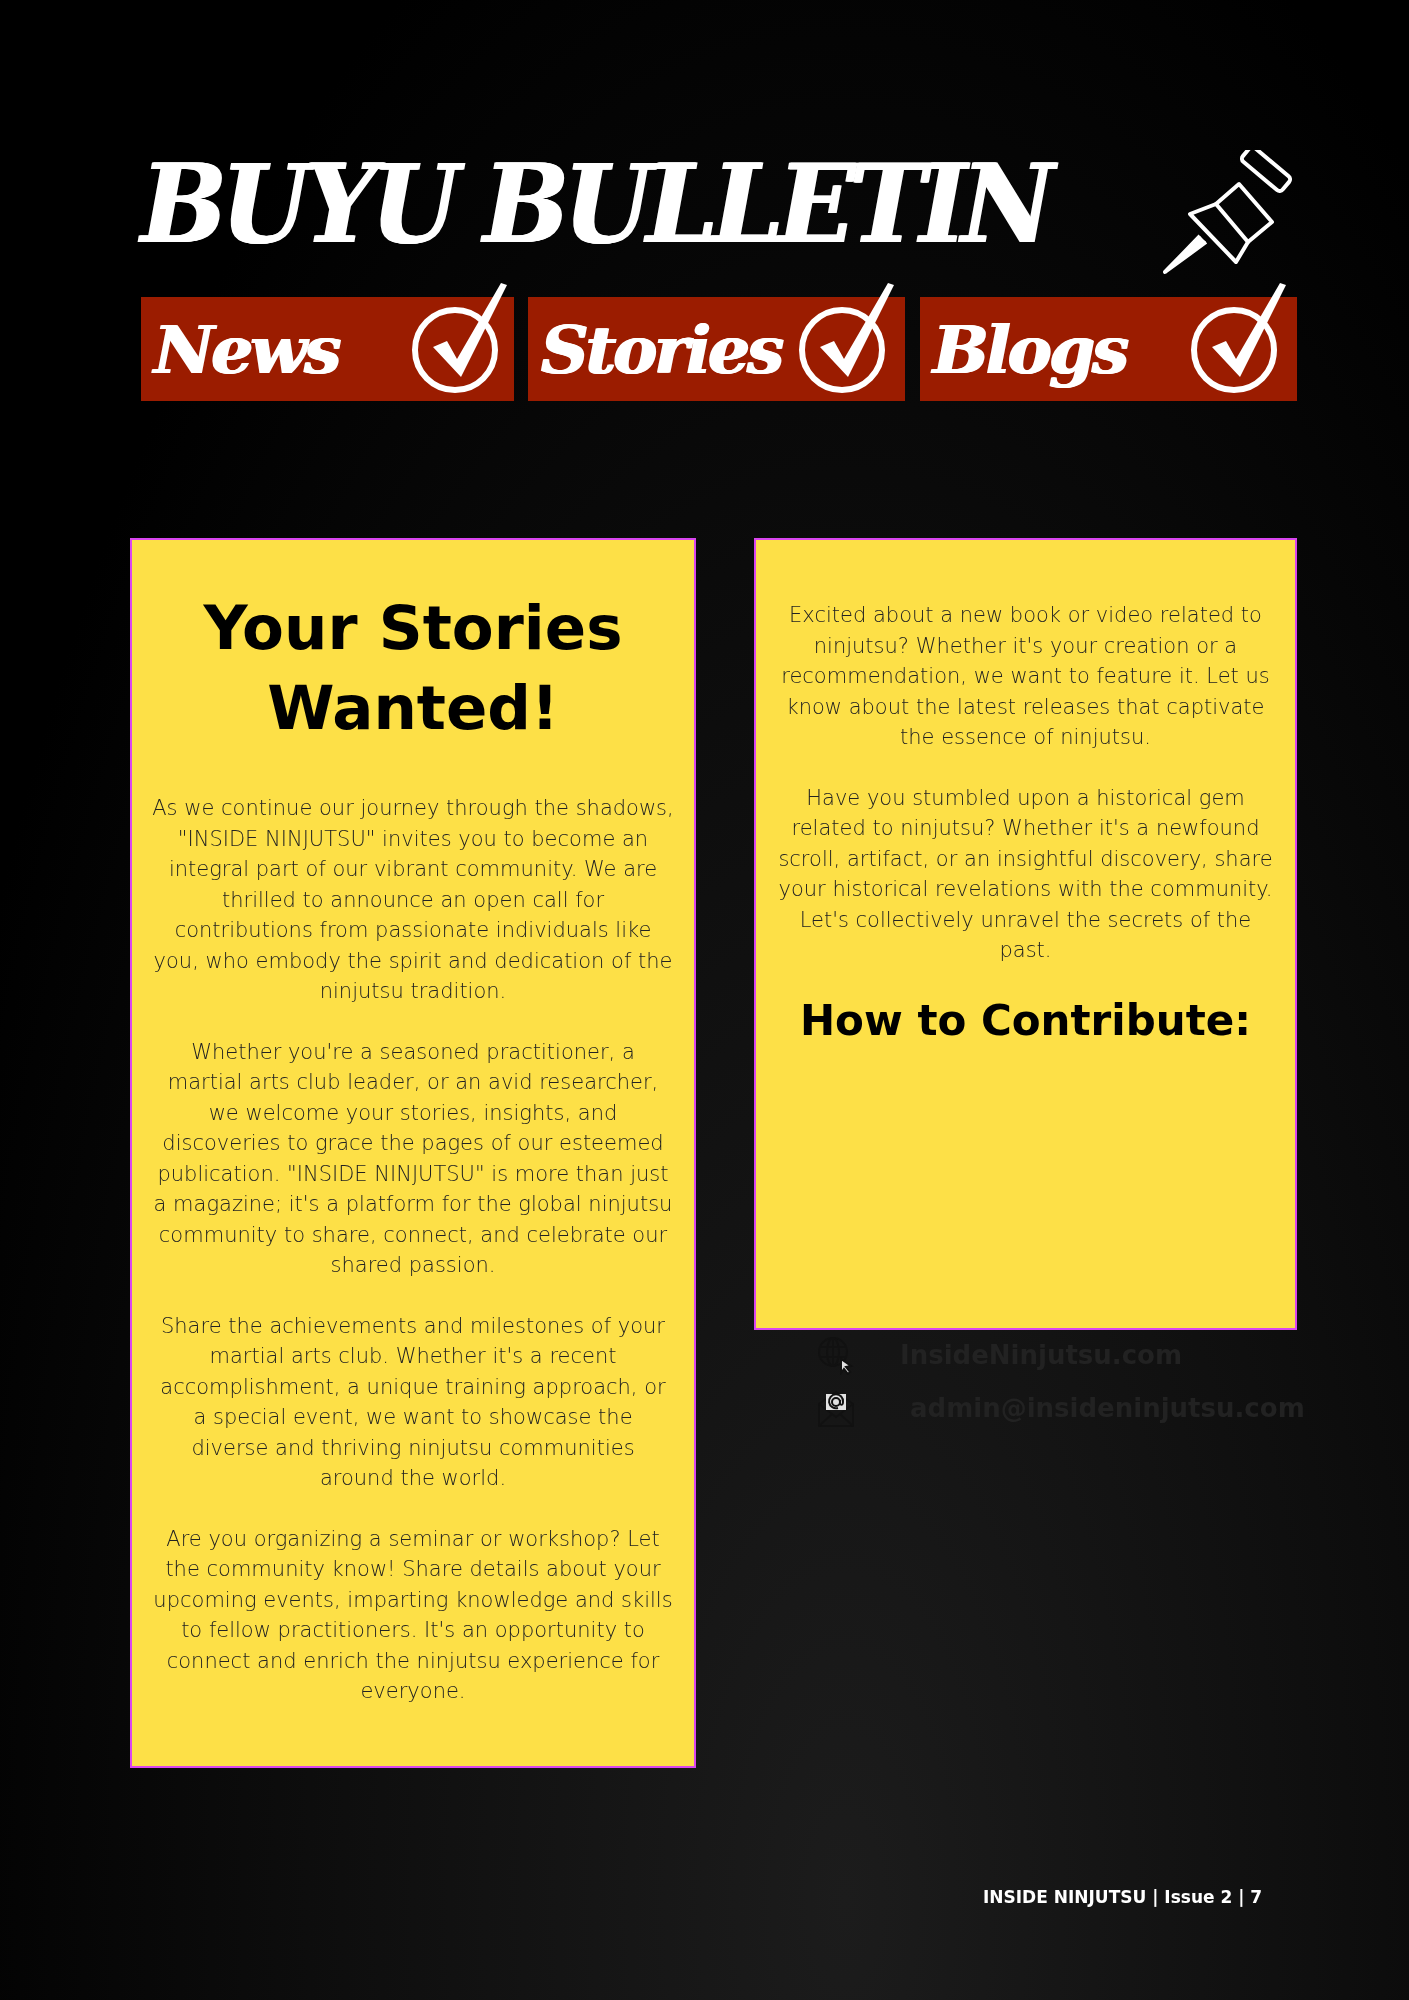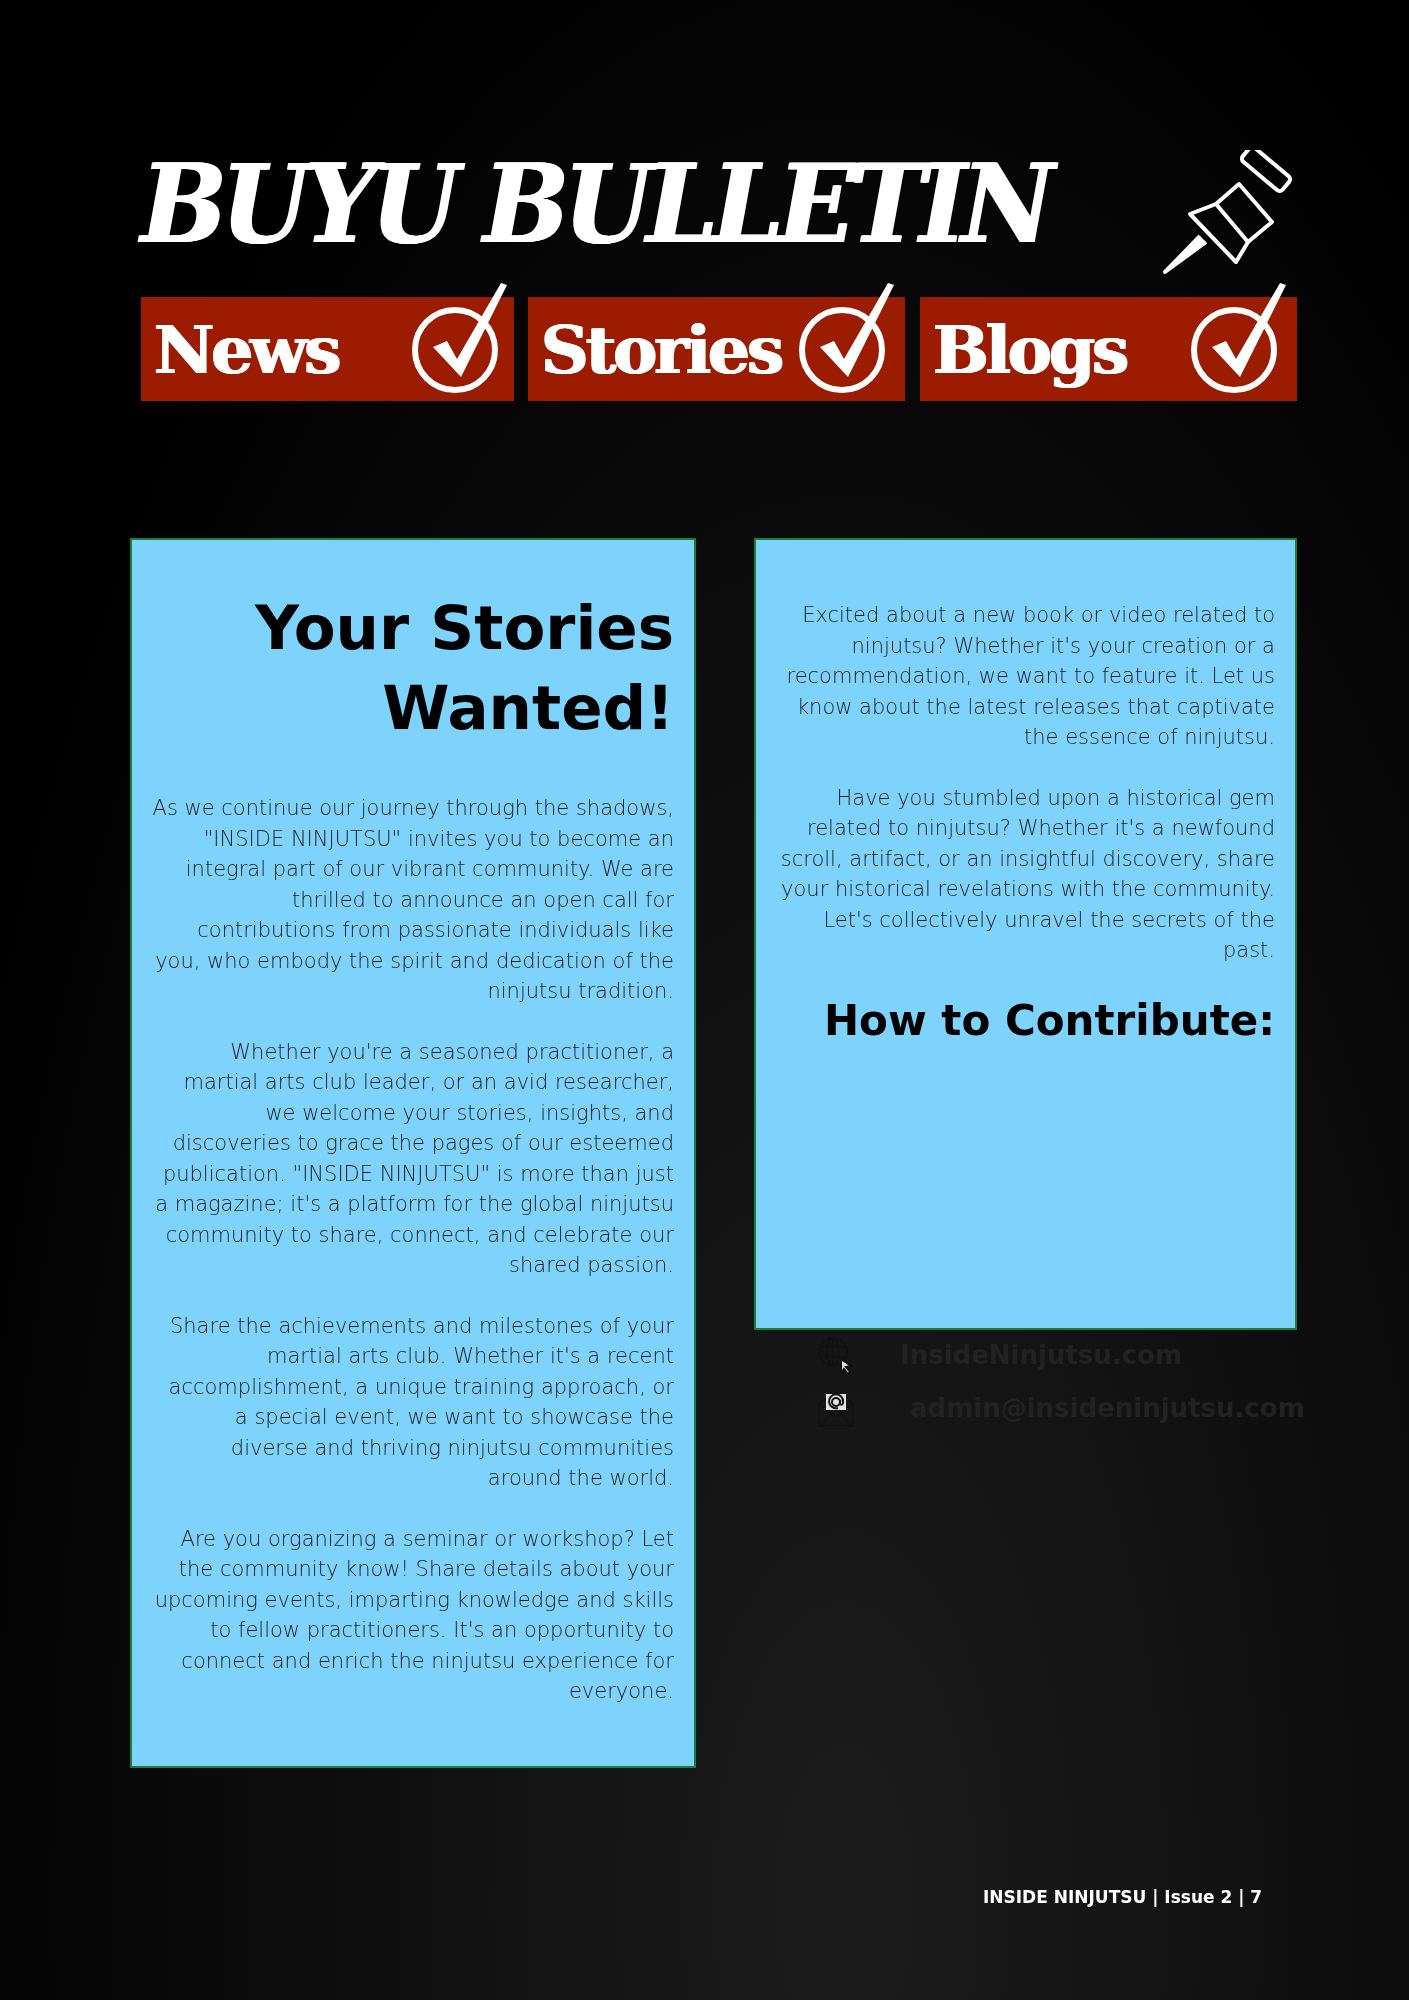--- a/index.html
+++ b/index.html
@@ -21,31 +21,31 @@
     white-space: nowrap;
   }
   .pin-icon { position: absolute; left: 1160px; top: 150px; width: 135px; height: 125px; }
   .tag {
     position: absolute; top: 297px; height: 104px;
     background: #9b1c00;
   }
   .tag-label {
     position: absolute; left: 12px; top: 14px;
     font-family: "DejaVu Serif", serif;
-    font-weight: 900; 
+    font-weight: 900; font-style: italic;
     font-size: 66px; color: #fff; letter-spacing: -3px;
     text-shadow: 1px 0 0 #fff, 2px 0 0 #fff;
     white-space: nowrap;
   }
   .tag-check { position: absolute; top: -22px; width: 110px; height: 130px; }
   .panel {
-    position: absolute; background: #7dd3fc;
-    border: 2px solid #15803d;
+    position: absolute; background: #fde047;
+    border: 2px solid #d946ef;
     box-sizing: border-box;
-    color: #1a1a1a; text-align: right;
+    color: #1a1a1a; text-align: center;
   }
   .panel p {
     font-family: "DejaVu Sans", sans-serif;
     font-weight: 300; font-size: 21px; line-height: 30.5px;
     margin: 0 0 30px 0; color: #222;
   }
   .left-panel { left: 130px; top: 538px; width: 566px; height: 1230px; padding: 48px 20px 0 20px; }
   .left-panel h1 {
     font-family: "DejaVu Sans", sans-serif; font-weight: 700;
     font-size: 61px; line-height: 80px; margin: 0 0 45px 0; color: #000;

